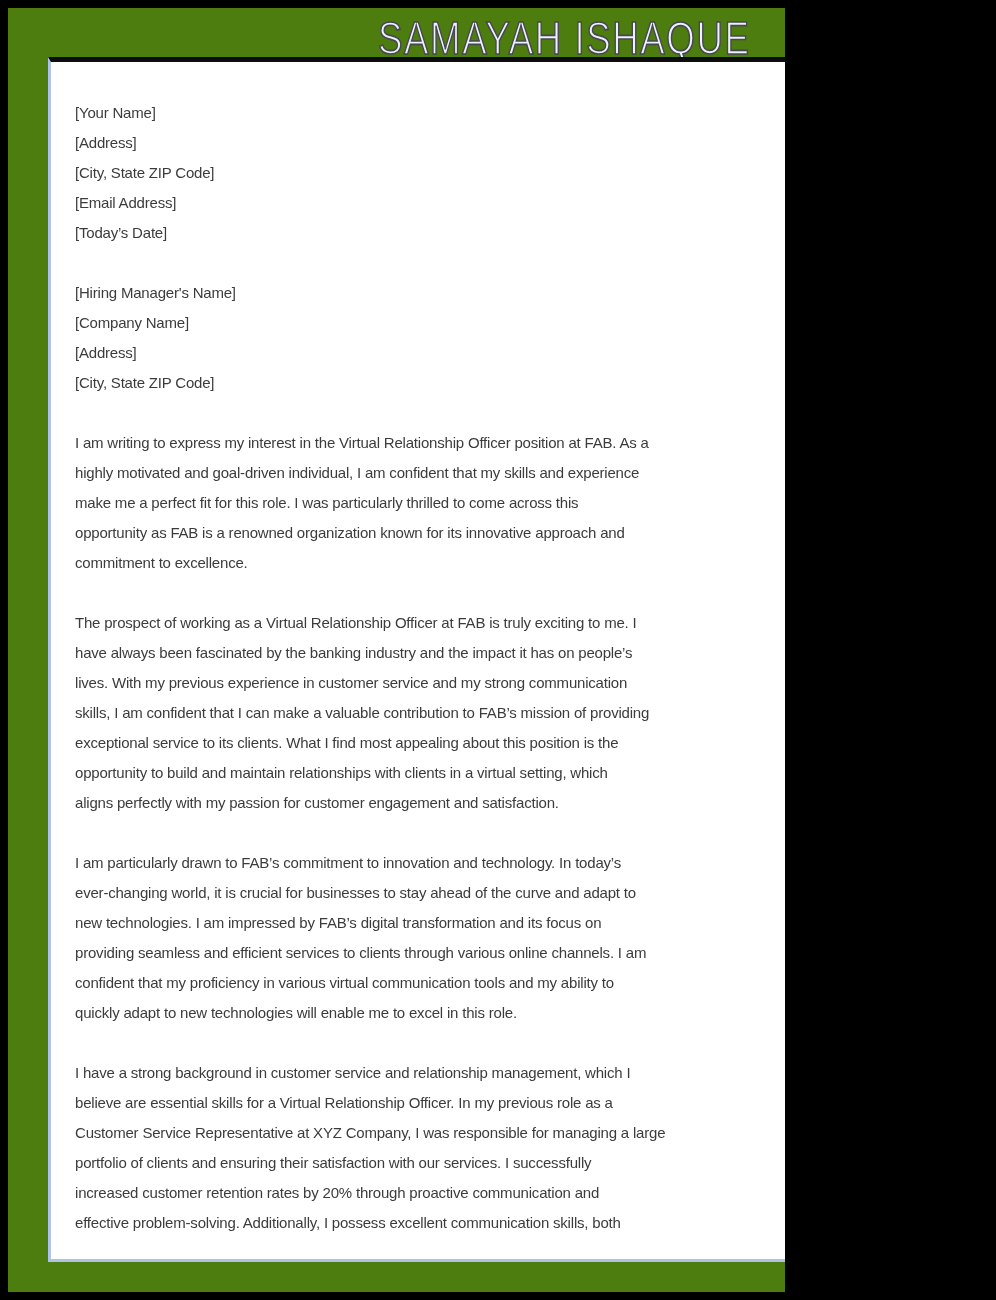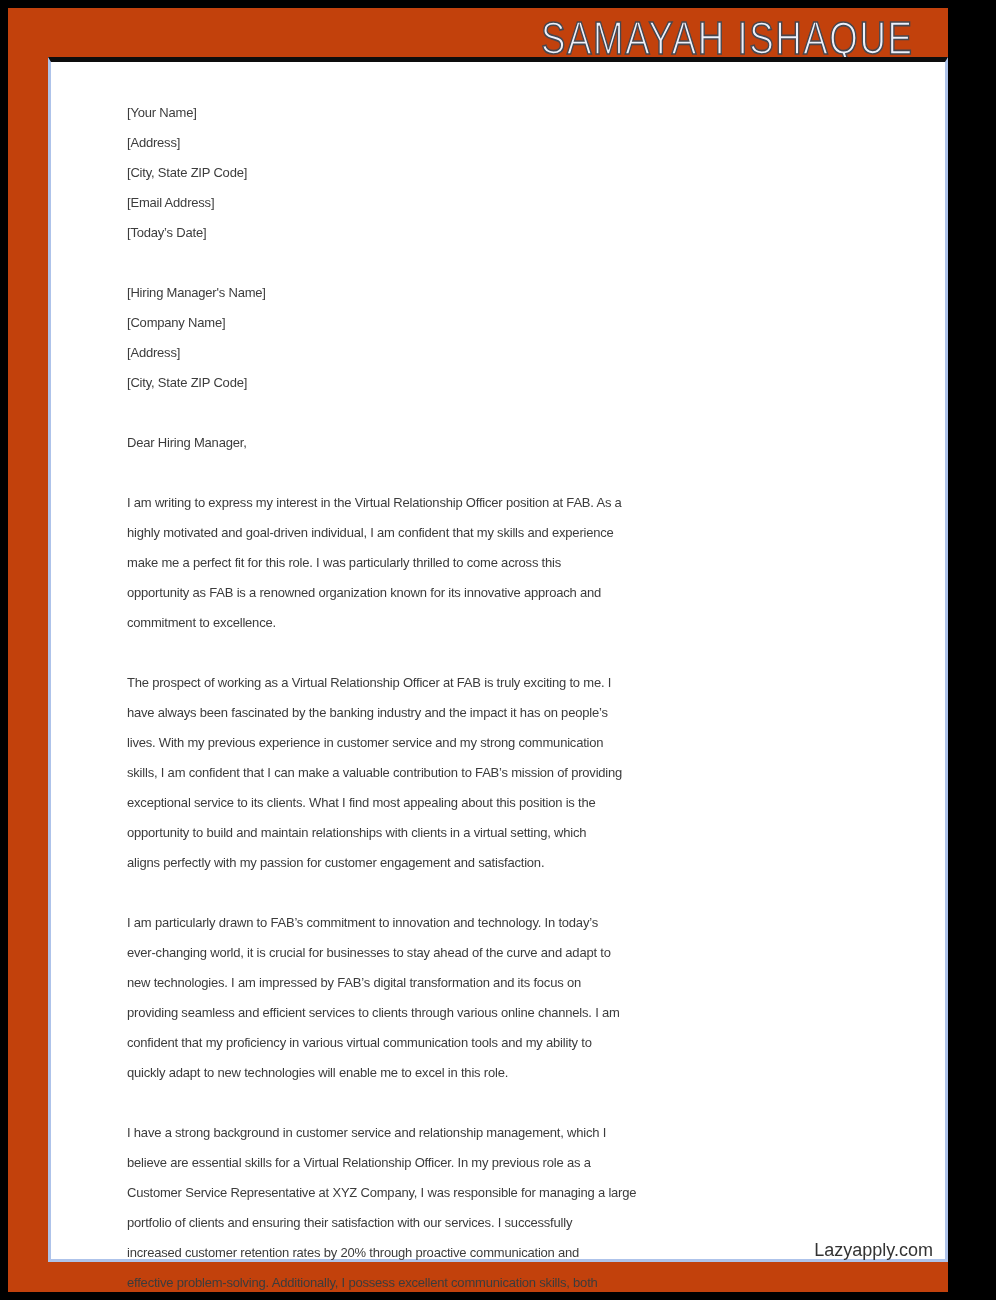--- a/index.html
+++ b/index.html
@@ -8,22 +8,22 @@
 
   .frame {
     position: relative;
     width: 996px;
     height: 1300px;
     background: #000000;
   }
   .canvas {
     position: absolute;
     left: 8px; top: 8px;
-    width: 940px; height: 1284px;
-    background: #c2410c;
+    width: 777px; height: 1284px;
+    background: #4d7c0f;
     overflow: hidden;
   }
 
   
   .header-name {
     position: absolute;
     top: 6px;
     right: 35px;
     font-size: 47px;
     line-height: 48px;
@@ -45,23 +45,23 @@
     left: 40px; top: 49px;
     width: 900px; height: 1205px;
     background: #ffffff;
     border: 3px solid #aec3ea;
     border-top: 5px solid #0d0d0d;
     
   }
 
   .content {
     width: 100%;
-    padding: 36px 40px 0 76px;
+    padding: 36px 40px 0 24px;
     color: #3c3c3c;
-    font-size: 13px;
+    font-size: 15px;
     line-height: 30px;
     letter-spacing: -0.2px;
   }
   .block { white-space: pre; margin-bottom: 30px; }
 
   .watermark {
     position: absolute;
     right: 12px;
     bottom: 1px;
     font-size: 18px;
@@ -87,21 +87,20 @@
 [Address]
 [City, State ZIP Code]
 [Email Address]
 [Today’s Date]</div>
 
         <div class="block">[Hiring Manager's Name]
 [Company Name]
 [Address]
 [City, State ZIP Code]</div>
 
-        <div class="block">Dear Hiring Manager,</div>
 
         <div class="block">I am writing to express my interest in the Virtual Relationship Officer position at FAB. As a
 highly motivated and goal-driven individual, I am confident that my skills and experience
 make me a perfect fit for this role. I was particularly thrilled to come across this
 opportunity as FAB is a renowned organization known for its innovative approach and
 commitment to excellence.</div>
 
         <div class="block">The prospect of working as a Virtual Relationship Officer at FAB is truly exciting to me. I
 have always been fascinated by the banking industry and the impact it has on people’s
 lives. With my previous experience in customer service and my strong communication

